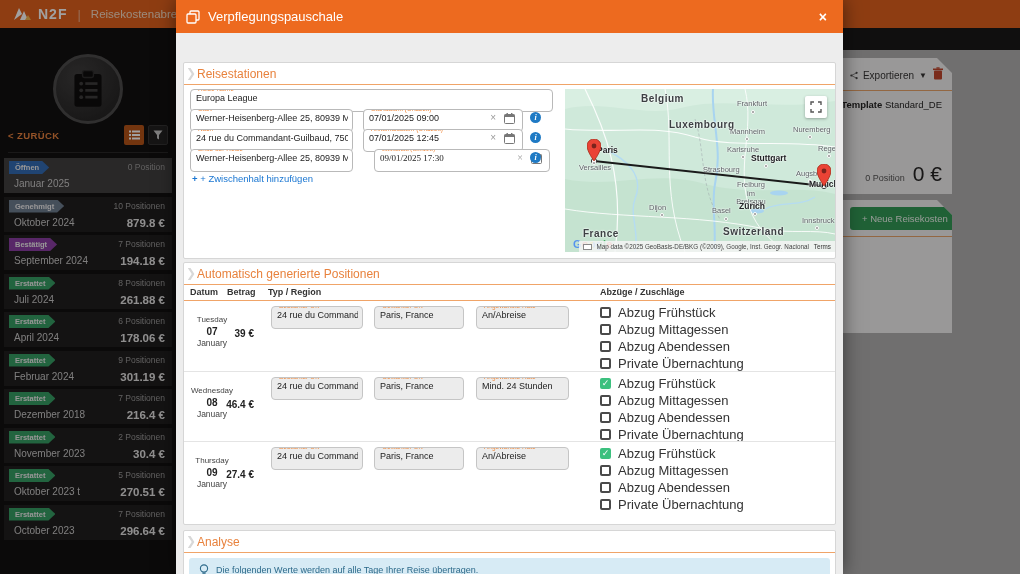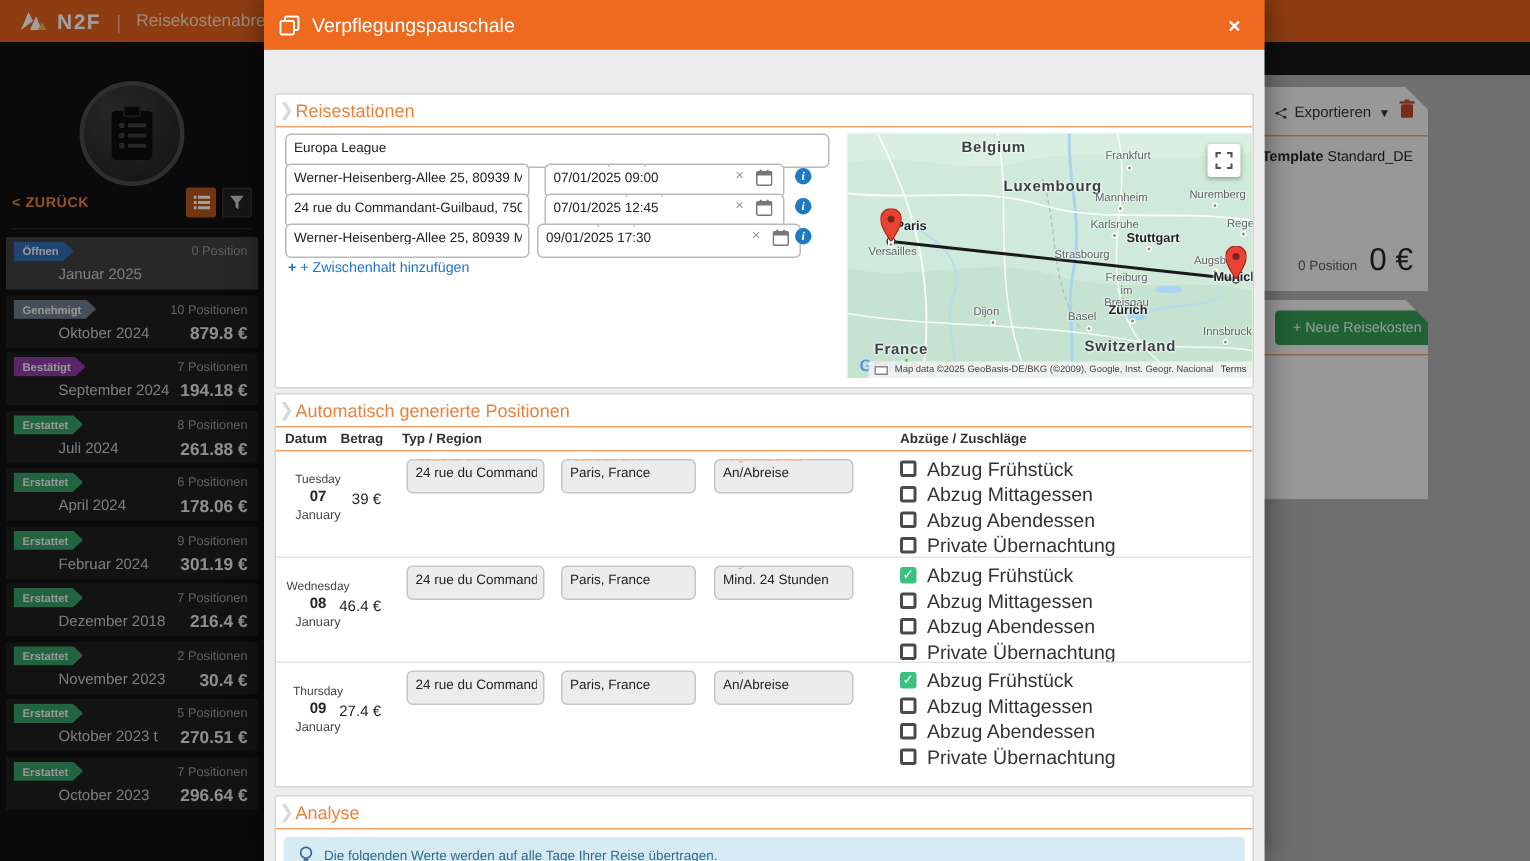--- a/index.html
+++ b/index.html
@@ -42,21 +42,21 @@
   .sb-btn { width:20px; height:20px; border-radius:2px; display:flex; align-items:center; justify-content:center; cursor:pointer; }
   .sb-btn.list { background:#b55316; margin-left:auto; }
   .sb-btn.filter { background:#1f1f1f; border:1px solid #333; margin-left:4px; }
   .sb-divider { position:absolute; left:8px; top:124px; width:160px; border-top:1px solid #262626; }
   #report-list { position:absolute; left:4px; top:130px; width:168px; }
   .rep-item { position:relative; height:35px; background:#1c1c1c; margin-bottom:3.5px; cursor:pointer; }
   .rep-item.selected { background:#3e3e3e; }
   .rep-badge { position:absolute; left:5px; top:3px; color:#f0f0f0; font-size:7.5px; font-weight:bold;
     padding:2px 10px 2px 6px; clip-path:polygon(0 0, calc(100% - 7px) 0, 100% 50%, calc(100% - 7px) 100%, 0 100%); }
   .rep-pos { position:absolute; right:7px; top:4px; font-size:8.5px; color:#9a9a9a; }
-  .rep-month { position:absolute; left:10px; bottom:4px; font-size:10px; color:#c9c9c9;margin-left:25px; }
+  .rep-month { position:absolute; left:10px; bottom:4px; font-size:10px; color:#c9c9c9; }
   .rep-amount { position:absolute; right:7px; bottom:3px; font-size:11.5px; font-weight:bold; color:#e3e3e3; }
 
   
   .overlay { position:absolute; inset:0; background:rgba(8,6,4,.38); z-index:5; }
 
   
   .modal { position:absolute; left:176px; top:0; width:667px; height:574px; z-index:10;
     box-shadow:0 0 18px rgba(0,0,0,.5); }
   .m-header { height:33px; background:#ed6a1f; display:flex; align-items:center; padding:0 10px; }
   .m-title { color:#fff; font-size:13px; margin-left:8px; }
@@ -113,21 +113,21 @@
   
   .th-row { position:absolute; left:0; top:22px; width:100%; height:16px; border-bottom:1px solid #f0a468;
     font-size:9px; font-weight:bold; color:#333; }
   .th-row span { position:absolute; top:2px; }
   #rows { position:absolute; left:0; top:38px; width:100%; }
   .pos-row { position:relative; height:70px; }
   .pos-row + .pos-row { border-top:1px solid #e4e4e4; }
   .d-weekday { position:absolute; left:2px; top:14px; width:52px; text-align:center; font-size:8px; color:#444; }
   .d-day { position:absolute; left:2px; top:25px; width:52px; text-align:center; font-size:10px; font-weight:bold; color:#222; }
   .d-month { position:absolute; left:2px; top:37px; width:52px; text-align:center; font-size:8.5px; color:#444; }
-  .d-amount { position:absolute; left:40px; top:27px; width:30px; text-align:right; font-size:10px; font-weight:normal; color:#222; }
+  .d-amount { position:absolute; left:40px; top:27px; width:30px; text-align:right; font-size:10px; font-weight:bold; color:#222; }
   .chk-col { position:absolute; left:416px; top:3px; }
   .chk-row { display:flex; align-items:center; height:17px; gap:7px; }
   .chk { width:11px; height:11px; border:2px solid #4a4a4a; border-radius:2px; background:#fff; cursor:pointer;
     display:flex; align-items:center; justify-content:center; color:transparent; font-size:9px; line-height:1; flex:0 0 auto; }
   .chk.checked { background:#3cc07e; border-color:#3cc07e; color:#fff; }
   .chk-label { font-size:13px; color:#333; }
 
   
   .info-box { position:absolute; left:5px; right:5px; top:27px; height:44px; background:#d7ebf5; border-radius:3px;
     padding:6px 10px; display:flex; align-items:flex-start; gap:7px; }
@@ -332,21 +332,21 @@
               <rect x="2.5" y="0" width="1.4" height="2.5" fill="#777"></rect>
               <rect x="7" y="0" width="1.4" height="2.5" fill="#777"></rect>
             </svg></span>
       </div>
       <span class="info-ic" style="left:346px; top:69px;">i</span>
 
       <div class="field" style="left:6px; top:86px; width:163px;">
         <span class="flabel">Ende der Reise</span>
         <span class="fval">Werner-Heisenberg-Allee 25, 80939 München-</span>
       </div>
-      <div class="field" style="left:174px; top:86px; width:176px;">
+      <div class="field" style="left:190px; top:86px; width:176px;font-family:Liberation Serif, serif;">
         <span class="flabel">Enddatum (Ortszeit)</span>
         <span class="fval">09/01/2025 17:30</span>
         <span class="clear-x">×</span>
         <span class="cal-ic"><svg width="11" height="11" viewBox="0 0 11 11">
               <rect x="0.5" y="1.5" width="10" height="9" rx="1" fill="none" stroke="#777"></rect>
               <rect x="0.5" y="1.5" width="10" height="2.5" fill="#777"></rect>
               <rect x="2.5" y="0" width="1.4" height="2.5" fill="#777"></rect>
               <rect x="7" y="0" width="1.4" height="2.5" fill="#777"></rect>
             </svg></span>
       </div>

